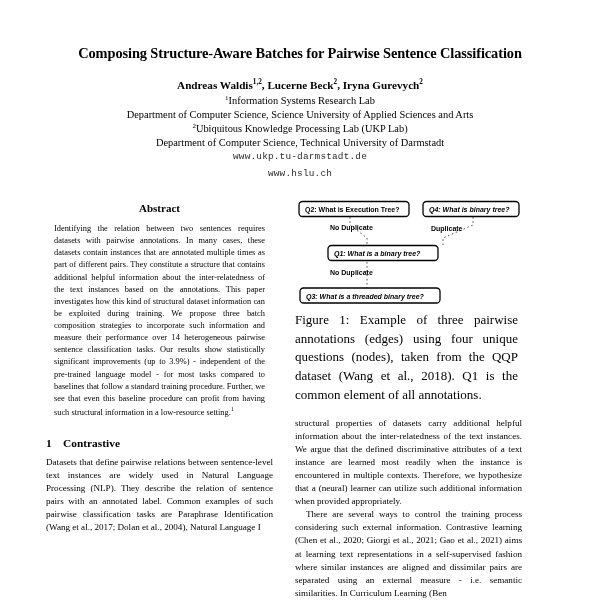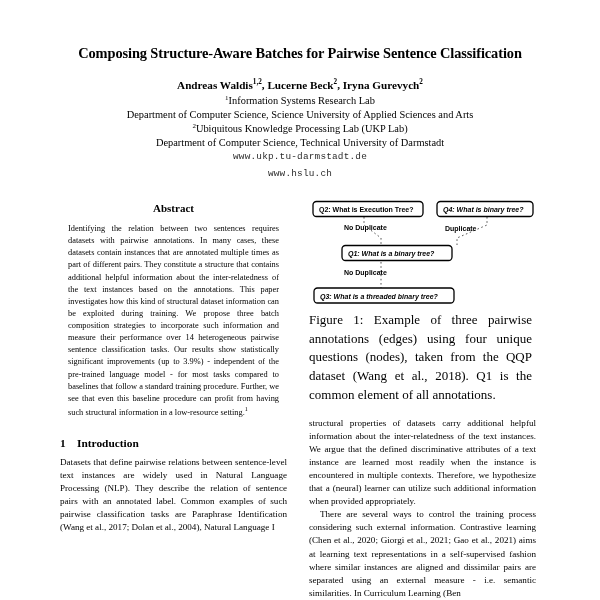--- a/index.html
+++ b/index.html
@@ -58,21 +58,21 @@
   }
   .url-line.first { margin-top: 3px; }
 
   
   .columns {
     position: absolute;
     top: 196px;
     left: 0;
     width: 600px;
     height: 404px;
-    padding: 0 60px;
+    padding: 0 46px;
     box-sizing: border-box;
     display: flex;
     gap: 22px;
   }
   .col {
     width: 227px;
     position: relative;
   }
 
   .abstract-head {
@@ -151,21 +151,21 @@
   </div>
 
   <div class="columns">
 
     <div class="col">
 
       <h2 class="abstract-head">Abstract</h2>
 
       <div class="abstract-body"><span>Identifying the relation between two sentences requires datasets with pairwise annotations. In many cases, these datasets contain instances that are annotated multiple times as part of different pairs. They constitute a structure that contains additional helpful information about the inter-relatedness of the text instances based on the annotations. This paper investigates how this kind of structural dataset information can be exploited during training. We propose three batch composition strategies to incorporate such information and measure their performance over 14 heterogeneous pairwise sentence classification tasks. Our results show statistically significant improvements (up to 3.9%) - independent of the pre-trained language model - for most tasks compared to baselines that follow a standard training procedure. Further, we see that even this baseline procedure can profit from having such structural information in a low-resource setting.</span><sup>1</sup></div>
 
-      <h2 class="section-head"><span class="num">1</span><span>Introduction</span></h2>
+      <h2 class="section-head"><span class="num">1</span><span>Contrastive</span></h2>
 
       <p class="body-par">Datasets that define pairwise relations between sentence-level text instances are widely used in Natural Language Processing (NLP). They describe the relation of sentence pairs with an annotated label. Common examples of such pairwise classification tasks are Paraphrase Identification (Wang et al., 2017; Dolan et al., 2004), Natural Language I</p>
     </div>
 
     <div class="col">
 
       <div class="figure">
         <svg class="fig-svg" width="227" height="108" viewBox="0 0 227 108">
 
           <g>

